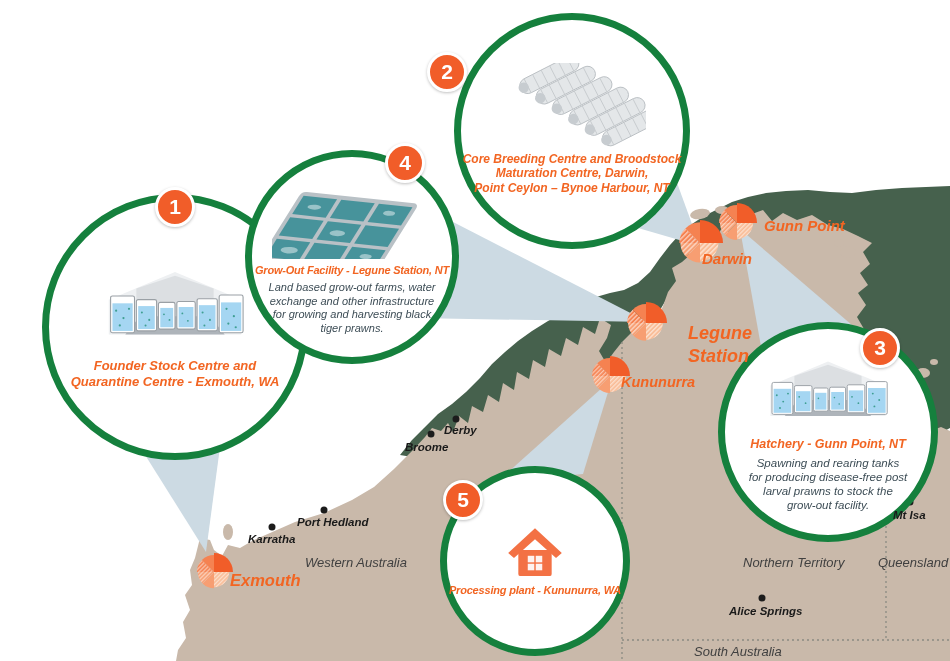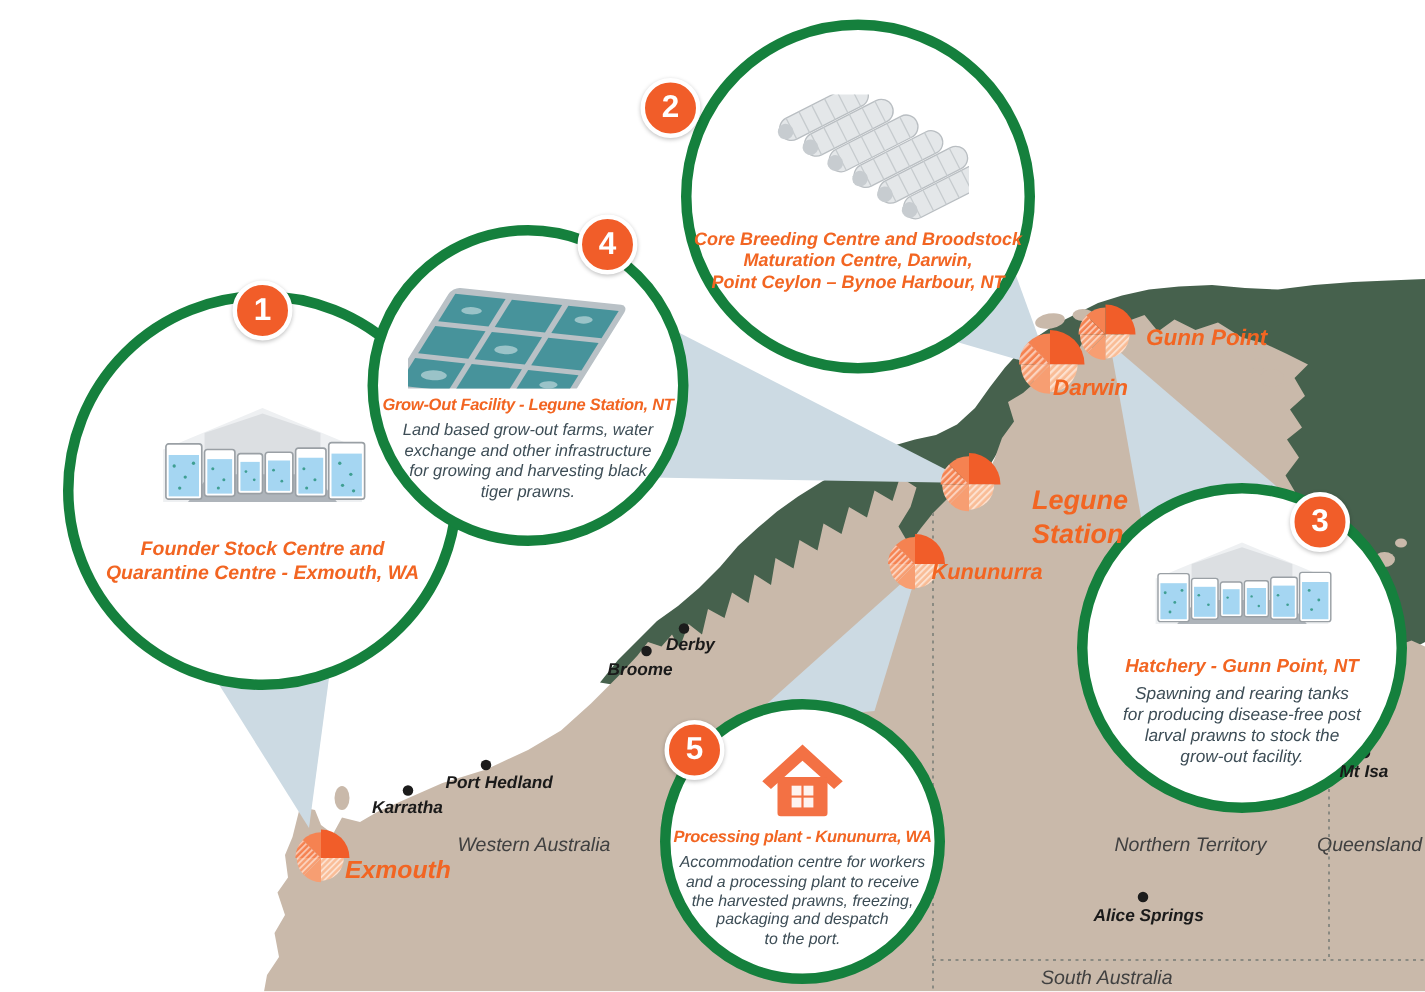--- a/index.html
+++ b/index.html
@@ -309,25 +309,20 @@
       <path d="M8,44 L45,10 L82,44 L74,51 L45,25 L16,51 Z" fill="#f37144"></path>
       <rect x="22" y="40" width="46" height="36" rx="3" fill="#f37144"></rect>
       <g fill="#ffffff" opacity="0.92">
         <rect x="35" y="48" width="9" height="9"></rect>
           <rect x="46" y="48" width="9" height="9"></rect>
         <rect x="35" y="59" width="9" height="9"></rect>
           <rect x="46" y="59" width="9" height="9"></rect>
       </g>
     </svg>
     <div class="chead">Processing plant - Kununurra, WA</div>
-    <div class="cbody">Accommodation centre for workers
-and a processing plant to receive
-the harvested prawns, freezing,
-packaging and despatch
-to the port.</div>
   </div>
 
   <div class="badge" style="left:155px;top:187px;">1</div>
   <div class="badge" style="left:427px;top:52px;">2</div>
   <div class="badge" style="left:860px;top:328px;">3</div>
   <div class="badge" style="left:385px;top:143px;">4</div>
   <div class="badge" style="left:443px;top:480px;">5</div>
 
   <div class="site" style="left:764px;top:217px;font-size:15px;">Gunn Point</div>
   <div class="site" style="left:702px;top:250px;font-size:15px;">Darwin</div>

